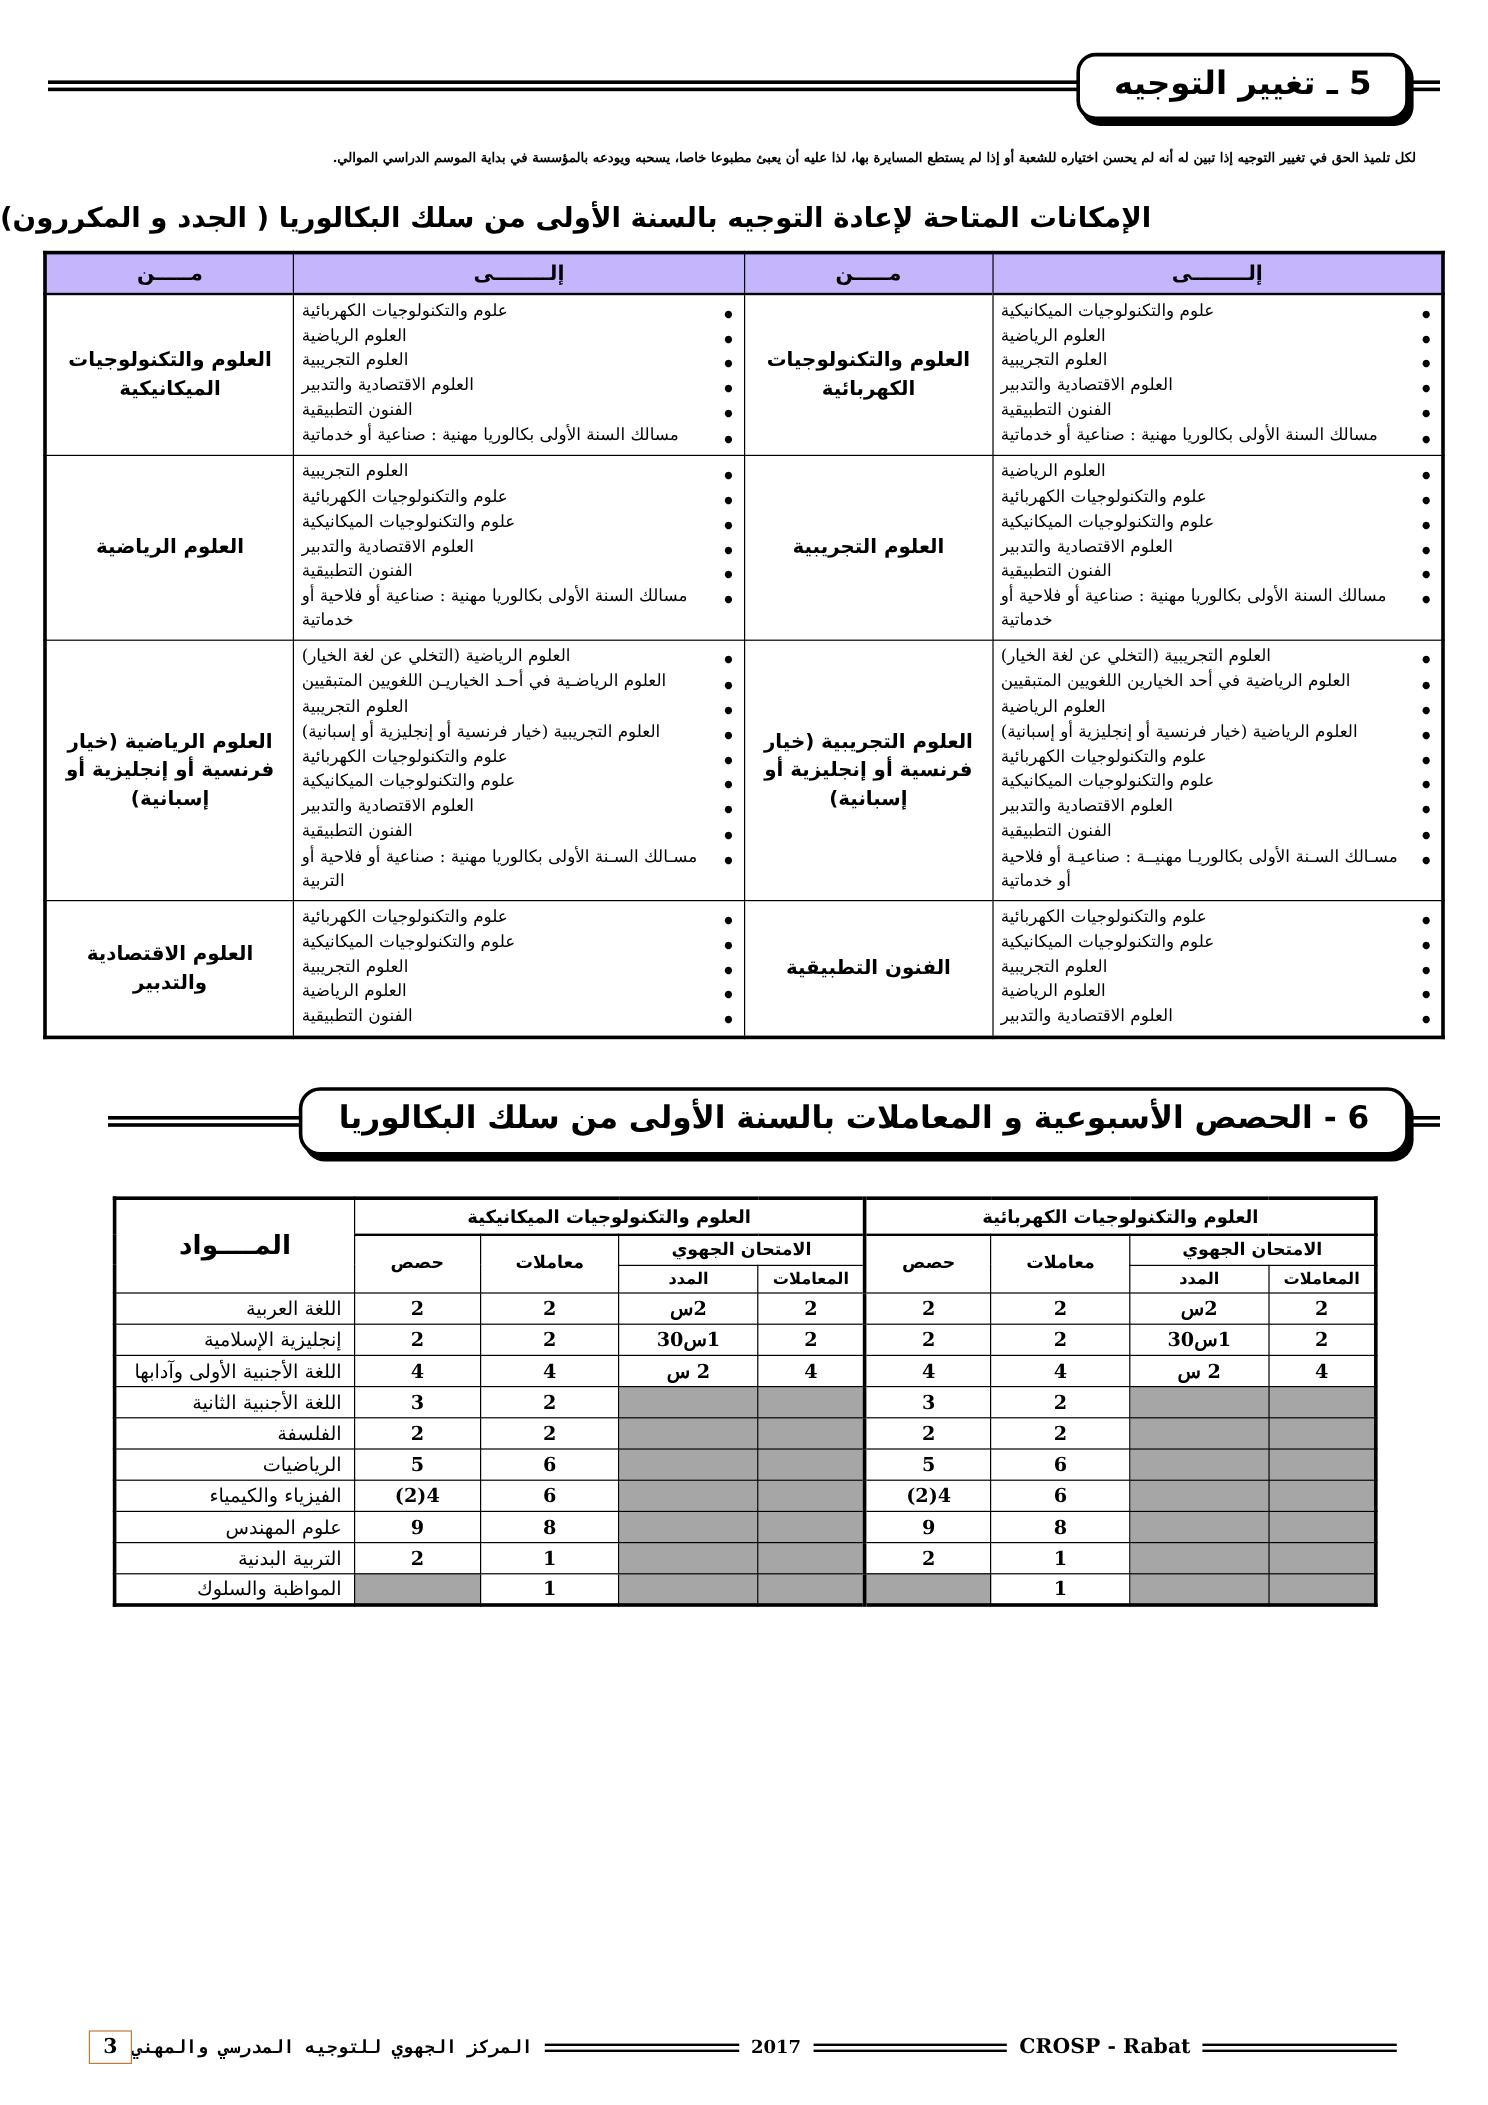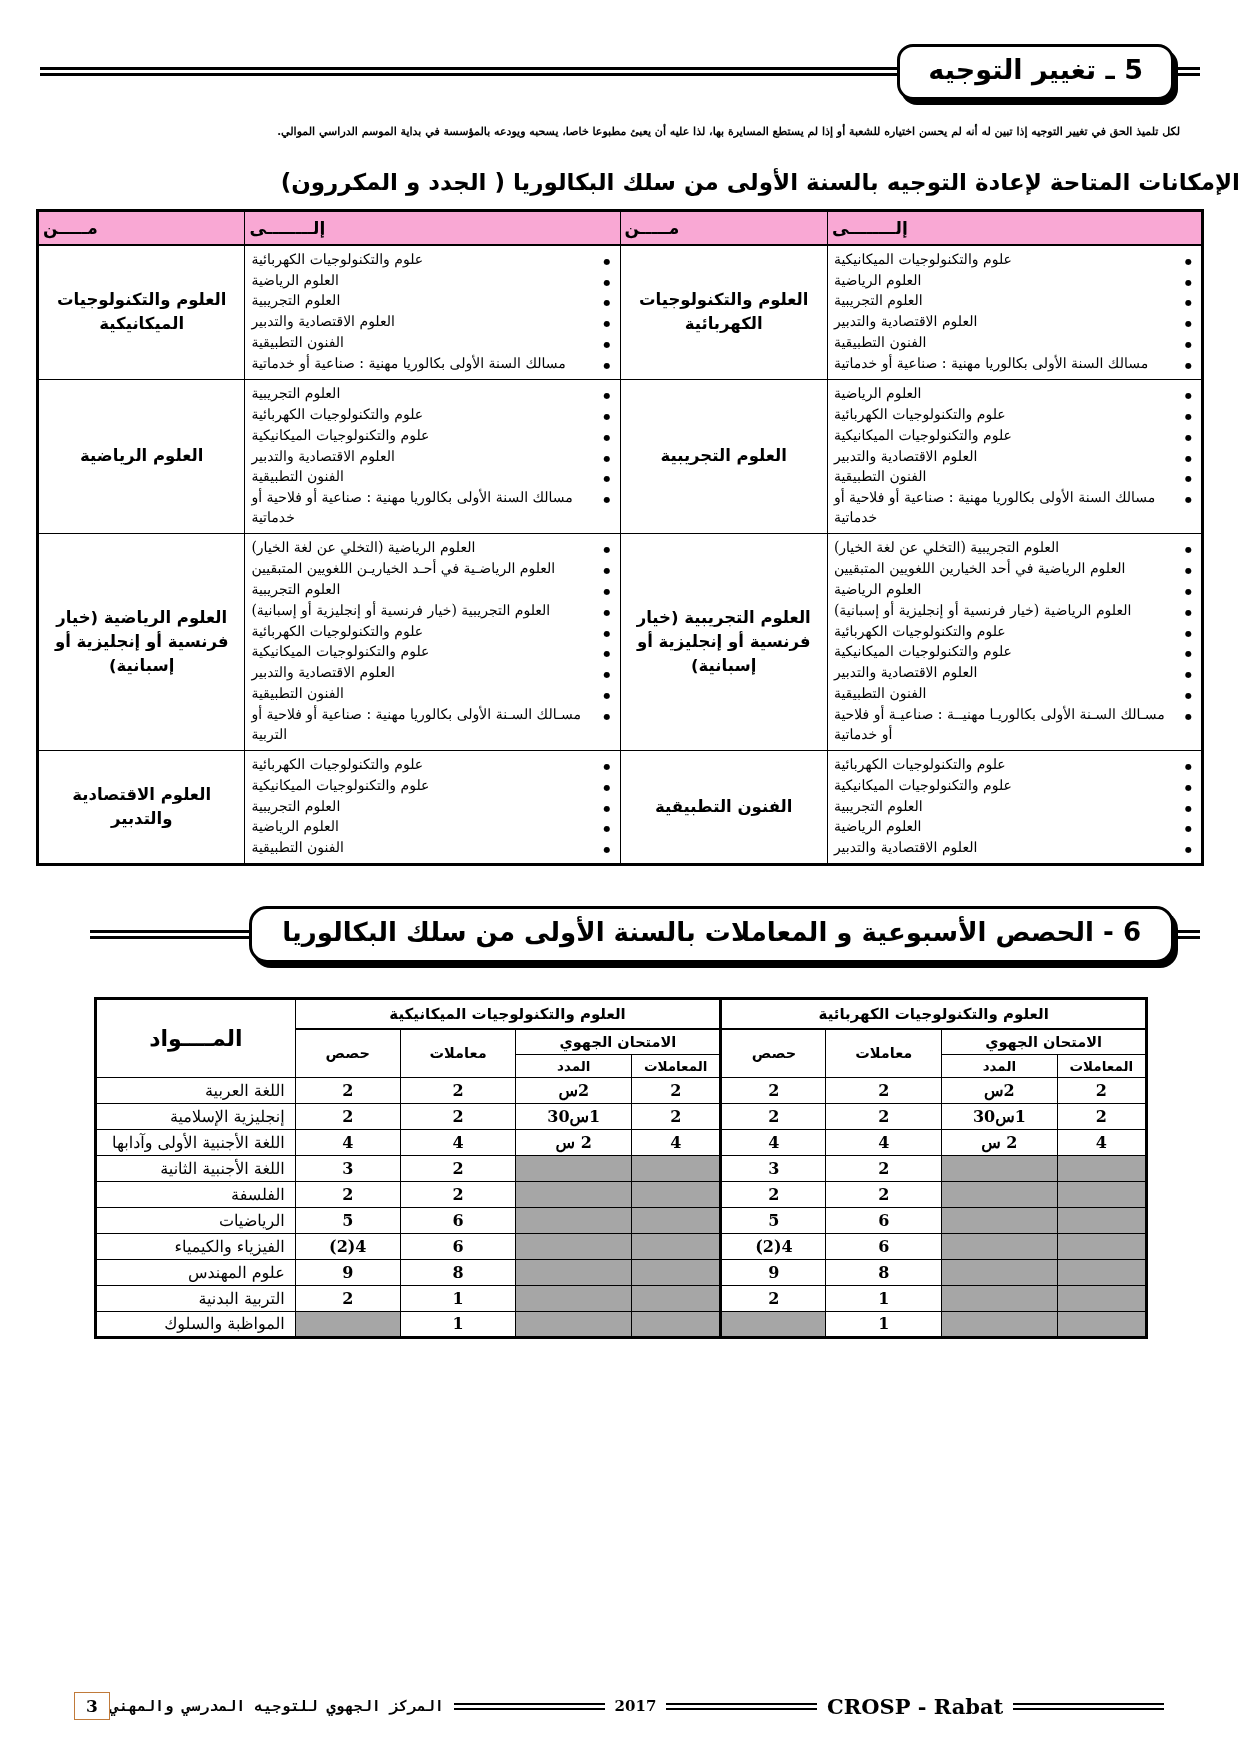--- a/index.html
+++ b/index.html
@@ -79,45 +79,45 @@
     font-size: 11px;
     line-height: 1.9;
     text-align: justify;
     font-family: "DejaVu Serif", "Liberation Serif", serif;
     font-weight: 600;
   }
 
   
   .subheading {
     margin: 26px 0 14px 0;
-    text-align: right;
+    text-align: left;
     font-size: 23px;
     font-weight: bold;
     direction: rtl;
   }
 
   
   .t1-wrap { margin: 0 36px 0 36px; }
   table.t1 {
     width: 100%;
     border-collapse: collapse;
     border: 3px solid #000;
     table-layout: fixed;
     direction: rtl;
   }
   table.t1 th, table.t1 td {
     border: 1.5px solid #000;
     vertical-align: middle;
     padding: 4px 6px;
   }
   table.t1 thead th {
-    background: #f9a8d4;
+    background: #c4b5fd;
     font-size: 17px;
     font-weight: bold;
-    text-align: left;
+    text-align: center;
     padding: 6px 4px;
     letter-spacing: 2px;
     border-bottom: 2.5px solid #000;
   }
   td.from-cell {
     text-align: center;
     font-size: 16.5px;
     font-weight: bold;
     line-height: 1.45;
     font-family: "DejaVu Sans", sans-serif;
@@ -216,21 +216,21 @@
     border-bottom: 2px solid #000;
     margin: 0 10px;
   }
   .foot-text {
     font-size: 15px;
     font-weight: bold;
     white-space: nowrap;
     font-family: Liberation Mono, monospace;
   }
   .foot-year { font-family: "DejaVu Serif", serif; font-size: 15px; font-weight: bold; }
-  .foot-crosp { font-family: "DejaVu Serif", serif; font-size: 21px; font-weight: bold; direction: ltr; }
+  .foot-crosp { font-family: "DejaVu Serif", serif; font-size: 17px; font-weight: bold; direction: ltr; }
 </style>
 </head>
 <body>
 
 <div class="page">
 
   <div class="banner banner-5">
     <div class="banner-rule-left"></div>
     <div class="banner-box">
       <div class="banner-title">5 ـ تغيير التوجيه</div>

